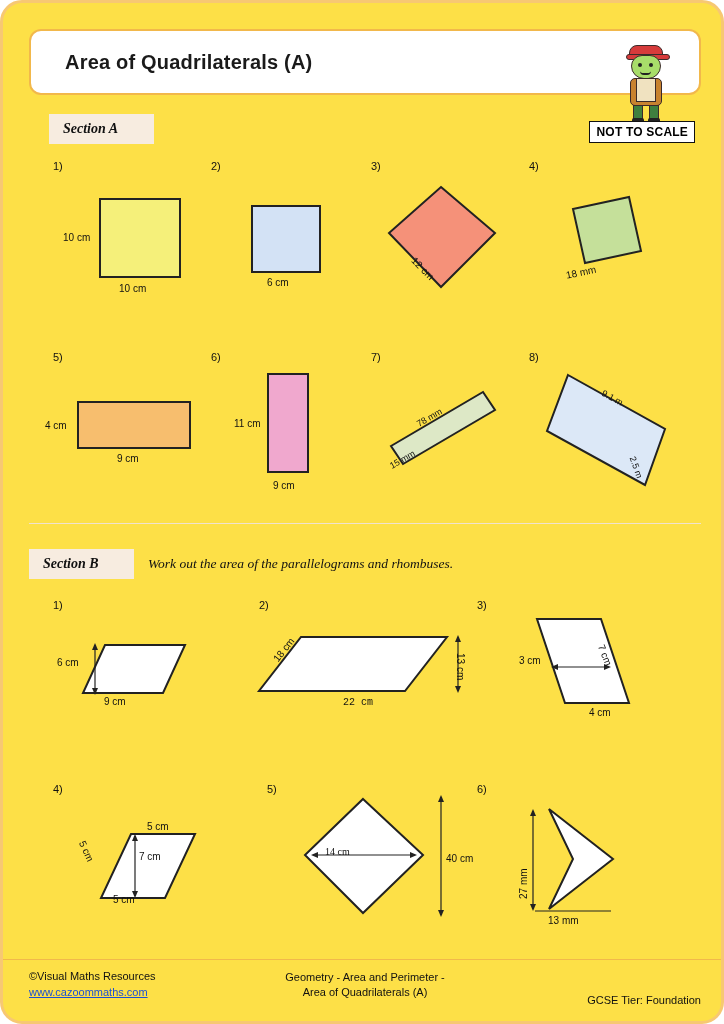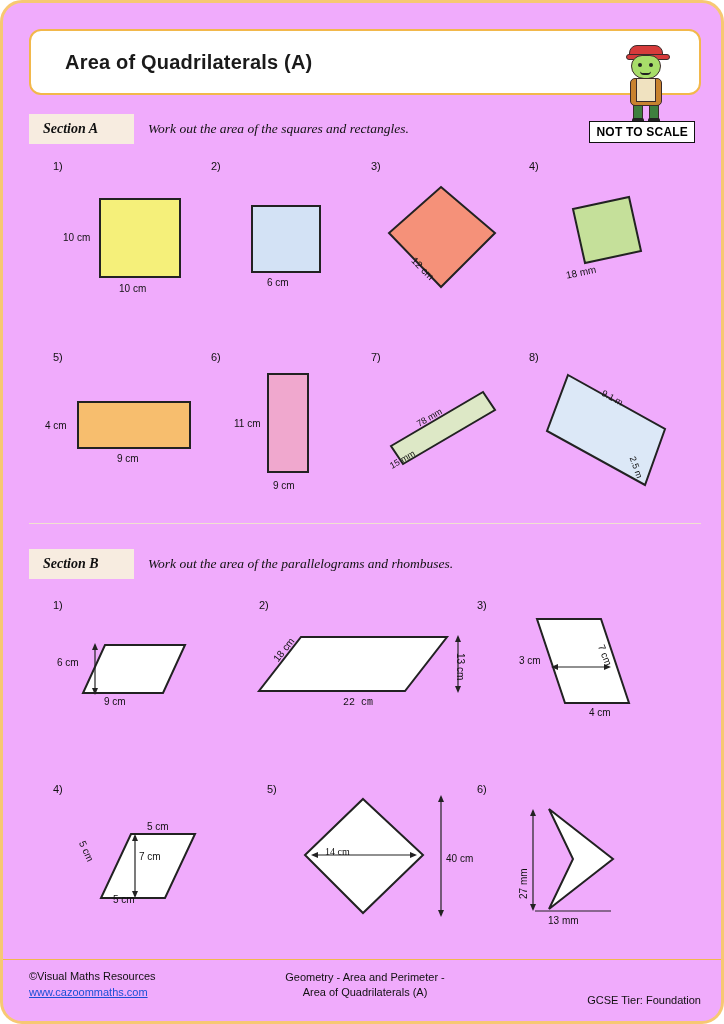--- a/index.html
+++ b/index.html
@@ -6,21 +6,21 @@
   html, body { margin:0; padding:0; }
   body {
     width:724px; height:1024px;
     background:#ffffff;
     font-family:"Liberation Sans", sans-serif;
     overflow:hidden;
   }
   .page {
     position:relative;
     width:724px; height:1024px;
-    background:#f0abfc;
+    background:#fde047;
     border:3px solid #f7c873;
     border-radius:22px;
     overflow:hidden;
   }
   
   .header {
     position:absolute; left:26px; top:26px; width:672px; height:66px;
     background:#ffffff;
     border:2px solid #f2b84b;
     border-radius:12px;
@@ -133,23 +133,22 @@
       <div class="m-vest"></div>
       <div class="m-legs">
         <div class="m-leg l"></div>
         <div class="m-leg r"></div>
         <div class="m-foot l"></div>
         <div class="m-foot r"></div>
       </div>
     </div>
   </div>
 
-  <div class="section-bar" style="top:111px;">
+  <div class="section-bar" style="top:111px;margin-left:20px;">
     <div class="section-tag">Section A</div>
-    <div class="section-desc">Work out the area of the squares and rectangles.</div>
   </div>
   <div class="nts">NOT TO SCALE</div>
 
   <div class="qnum" style="left:50px; top:157px;">1)</div>
   <div class="shape" style="left:96px; top:195px; width:82px; height:80px; background:#f5f07a;"></div>
   <div class="lbl" style="left:60px; top:229px;">10 cm</div>
   <div class="lbl" style="left:116px; top:280px;">10 cm</div>
 
   <div class="qnum" style="left:208px; top:157px;">2)</div>
   <div class="shape" style="left:248px; top:202px; width:70px; height:68px; background:#d3e2f5;"></div>

